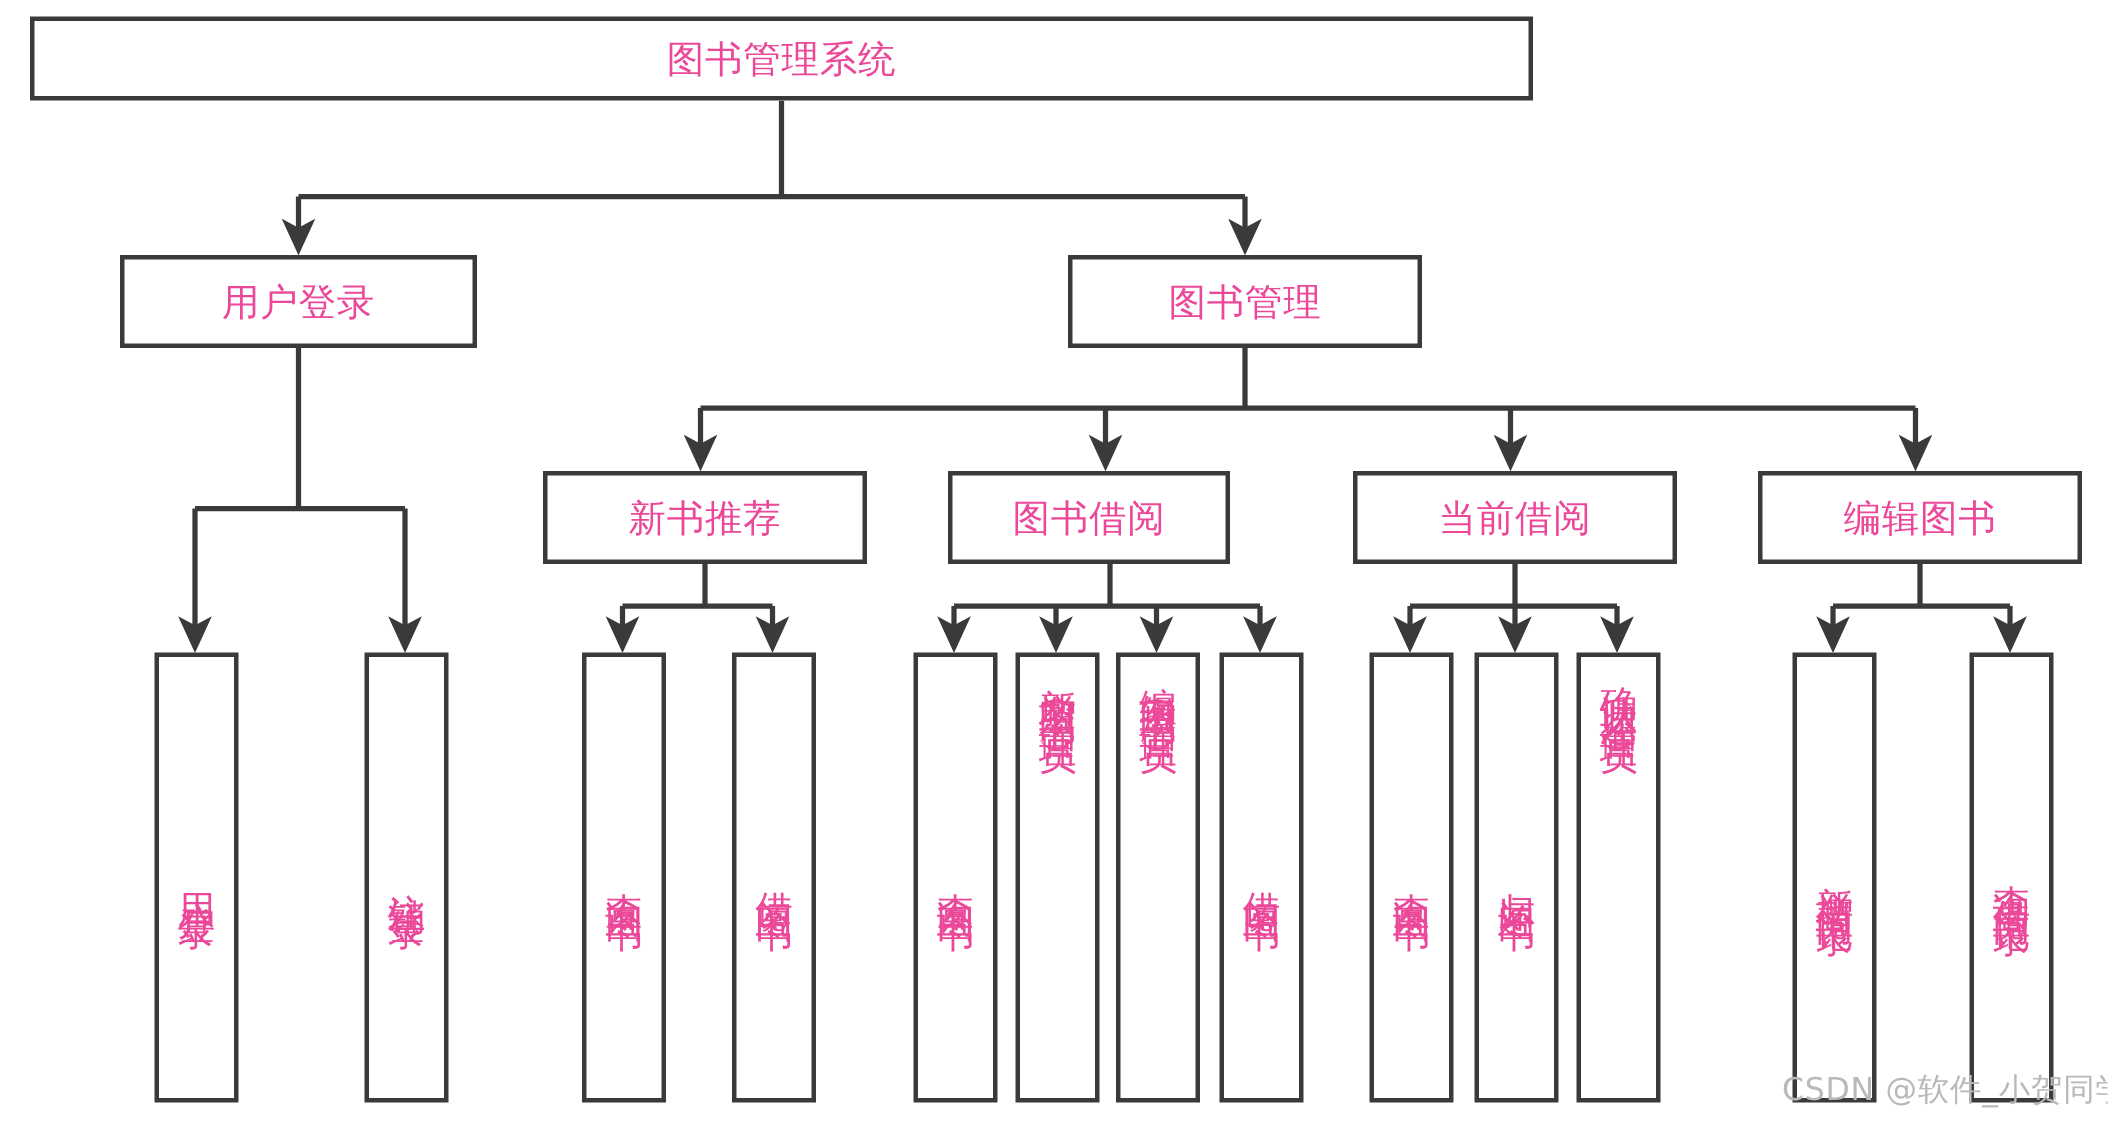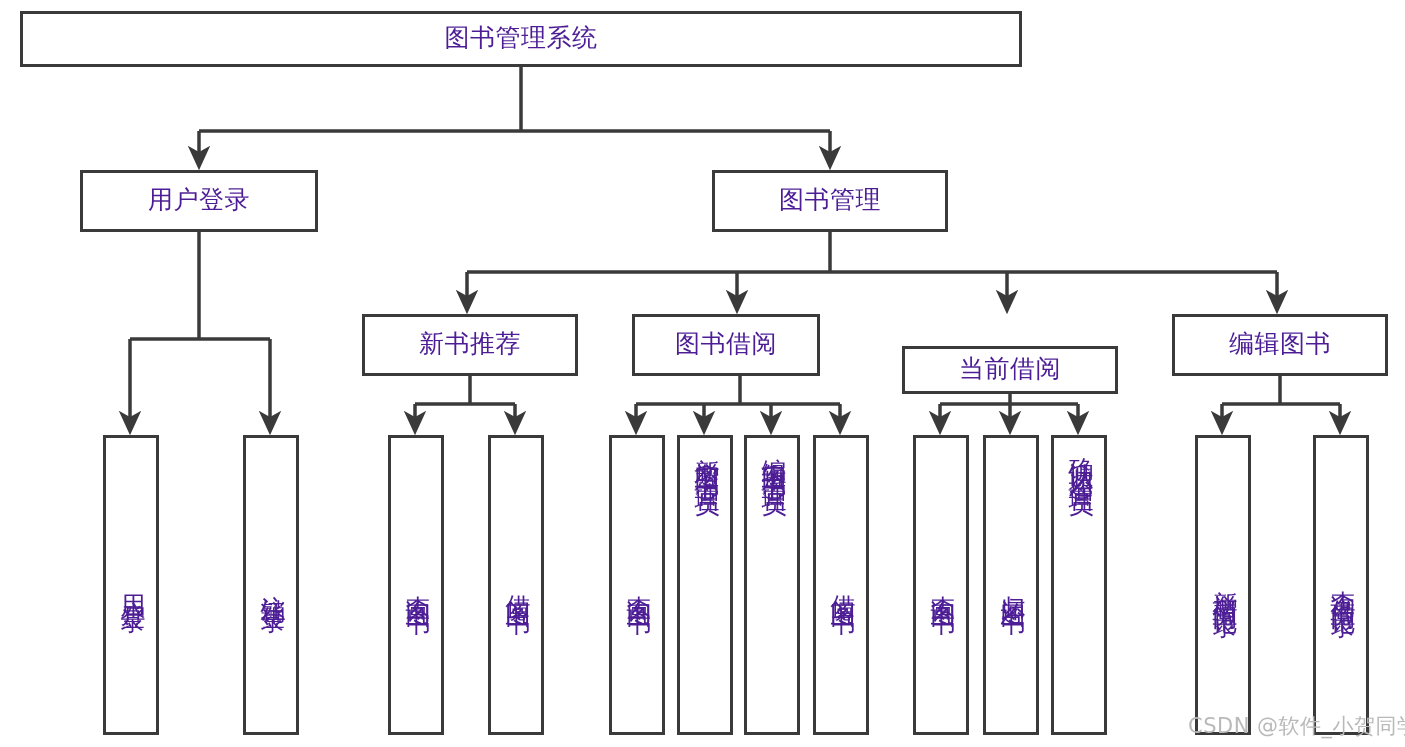--- a/index.html
+++ b/index.html
@@ -31,24 +31,23 @@
     position: absolute;
     box-sizing: border-box;
     background: #ffffff;
     border: 3px solid #3a3a3a;
     display: flex;
     align-items: center;
     justify-content: center;
     overflow: hidden;
   }
   .node .label {
-    color: #4c1d95;
+    color: #ec4899;
     white-space: nowrap;
     line-height: 1.08;
-    font-family: Liberation Mono, monospace;
   }
   .node.horizontal .label {
     font-size: 25px;
     letter-spacing: 0.5px;
   }
   .node.vertical {
     align-items: flex-start;
     justify-content: center;
     padding-top: 0px;
   }
@@ -137,21 +136,21 @@
   <div class="node horizontal" style="left:362px; top:314px; width:216px; height:62px;">
     <span class="label">新书推荐</span>
   </div>
 
   <div class="node horizontal" style="left:712px; top:170px; width:236px; height:62px;">
     <span class="label">图书管理</span>
   </div>
   <div class="node horizontal" style="left:632px; top:314px; width:188px; height:62px;">
     <span class="label">图书借阅</span>
   </div>
-  <div class="node horizontal" style="left:902px; top:314px; width:216px; height:48px;margin-top:32px;">
+  <div class="node horizontal" style="left:902px; top:314px; width:216px; height:62px;">
     <span class="label">当前借阅</span>
   </div>
   <div class="node horizontal" style="left:1172px; top:314px; width:216px; height:62px;">
     <span class="label">编辑图书</span>
   </div>
 
   <div class="node vertical v-centered" style="left:103px; top:435px; width:56px; height:300px;">
     <span class="label">用户登录</span>
   </div>
   <div class="node vertical v-centered" style="left:243px; top:435px; width:56px; height:300px;">

